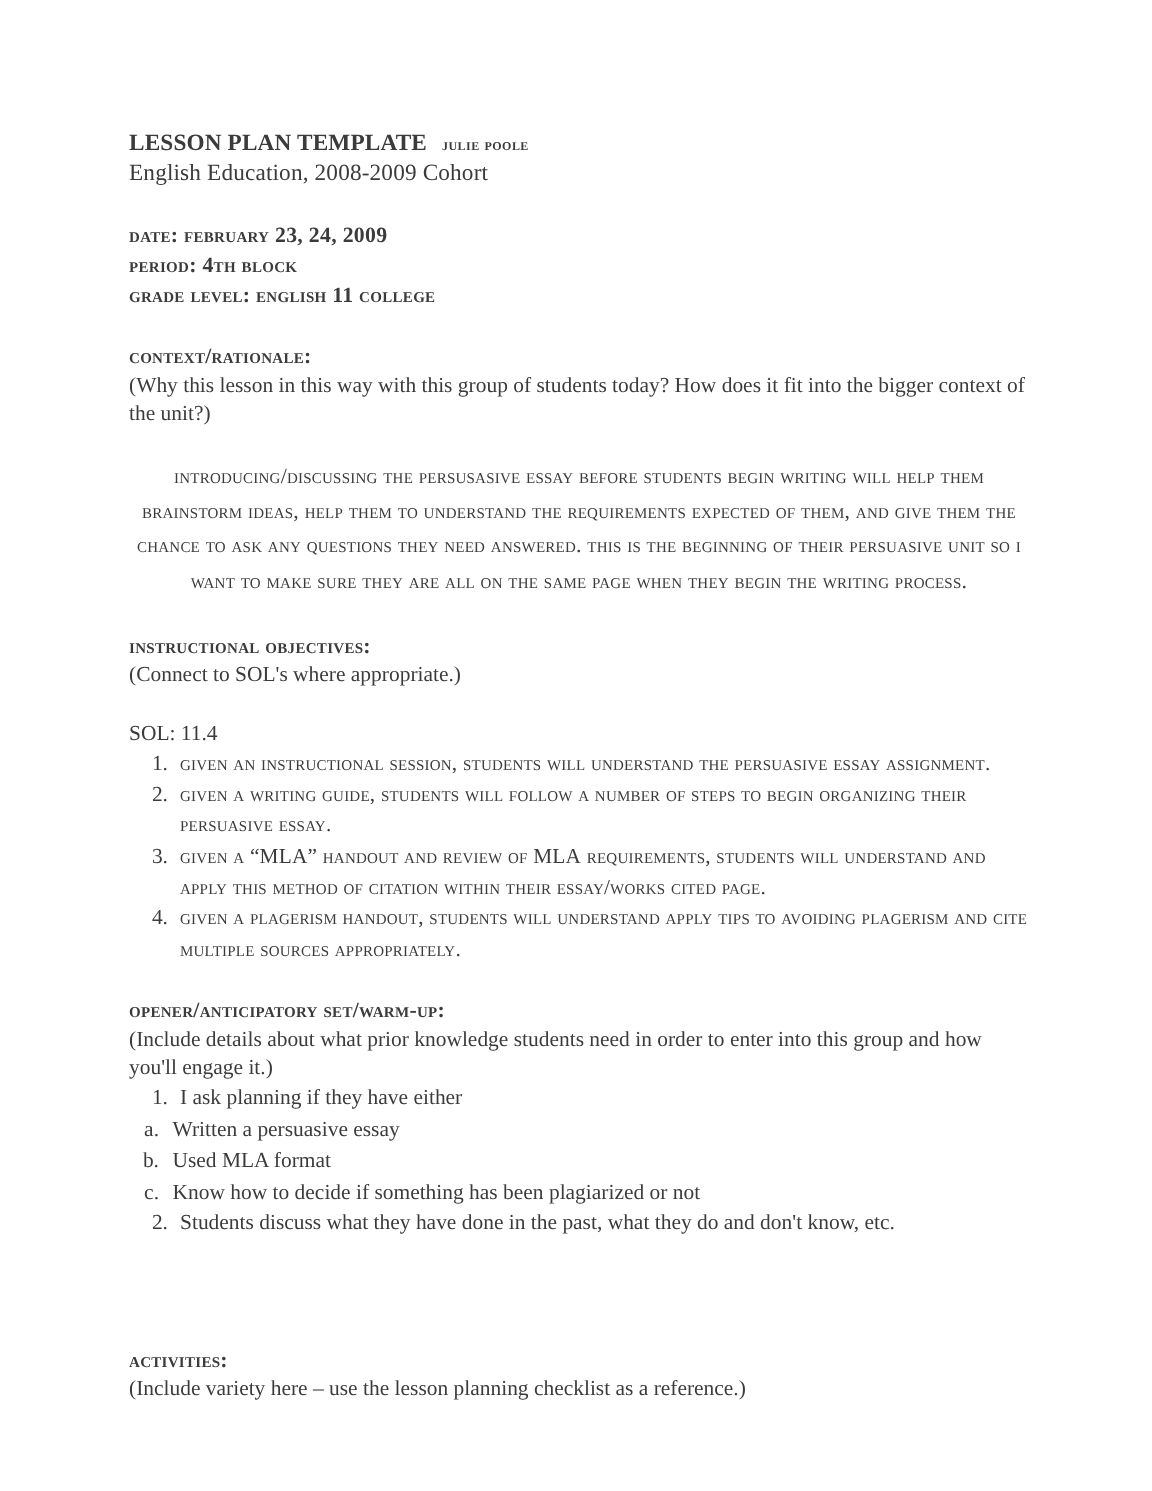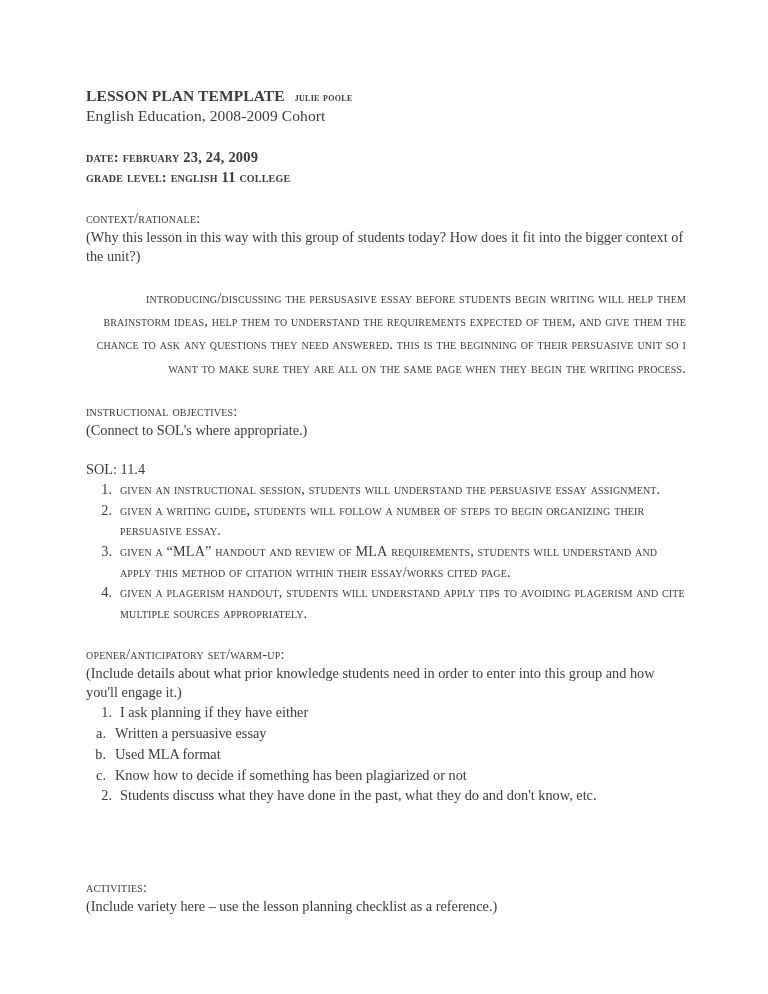--- a/index.html
+++ b/index.html
@@ -70,33 +70,33 @@
 
   .section {
     margin-top: 22px;
   }
   .sc-head {
     font-size: 14.5px;
     font-variant: small-caps;
     text-transform: lowercase;
     letter-spacing: 0.2px;
     line-height: 1.3;
-    font-weight: normal;
+    font-weight: bold;
   }
   .para {
     font-size: 14.3px;
     line-height: 1.34;
   }
   .sc-para {
     font-size: 14.5px;
     font-variant: small-caps;
     text-transform: lowercase;
     letter-spacing: 0.15px;
     line-height: 1.62;
-    text-align: right;
+    text-align: center;
   }
   .sc-para .asis,
   .sc-item .asis {
     font-variant: normal;
     text-transform: none;
   }
   .gap-md { height: 20px; }
 
   .sol-line {
     font-size: 14.3px;
@@ -157,20 +157,21 @@
 <div class="page">
   <div class="content">
 
     <div class="title-line">
       <span class="title-main">LESSON PLAN TEMPLATE</span><span class="title-author">Julie Poole</span>
     </div>
     <div class="title-sub">English Education, 2008-2009 Cohort</div>
 
     <div class="meta-block">
       <div class="meta-line">Date: February 23, 24, 2009</div>
+      <div class="meta-line">Period: 4th Block</div>
       <div class="meta-line">Grade Level:  English 11 College</div>
     </div>
 
     <div class="section">
       <div class="sc-head">Context/Rationale:</div>
       <div class="para">(Why this lesson in this way with this group of students today?  How does it fit into the bigger context of the unit?)</div>
       <div class="gap-md"></div>
       <div class="sc-para">Introducing/discussing the persusasive essay before students begin writing will help them brainstorm ideas, help them to understand the requirements expected of them, and give them the chance to ask any questions they need answered.  This is the beginning of their persuasive unit so I want to make sure they are all on the same page when they begin the writing process.</div>
     </div>
 

